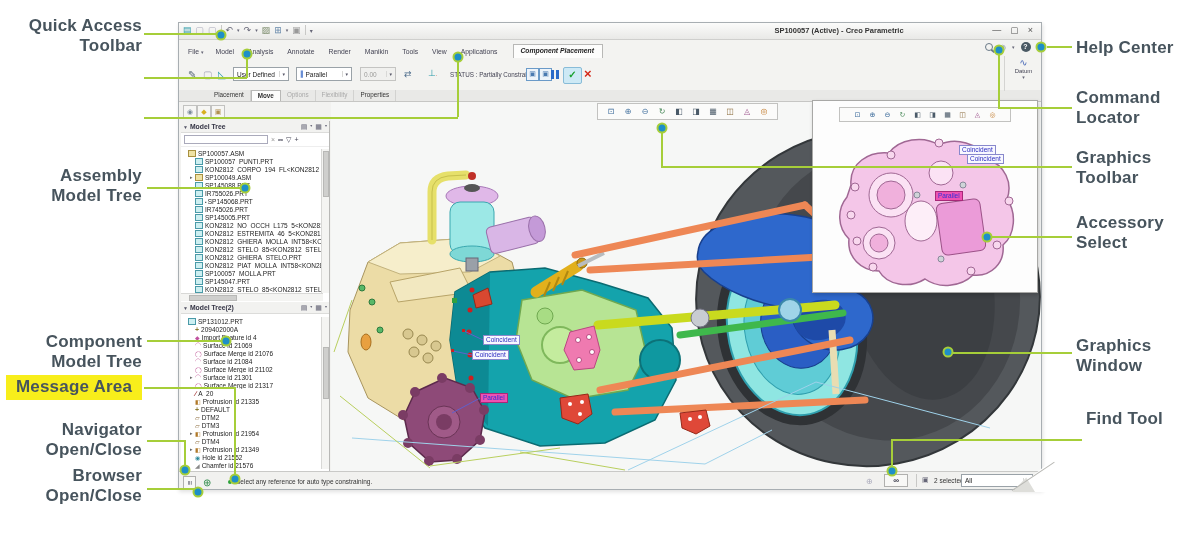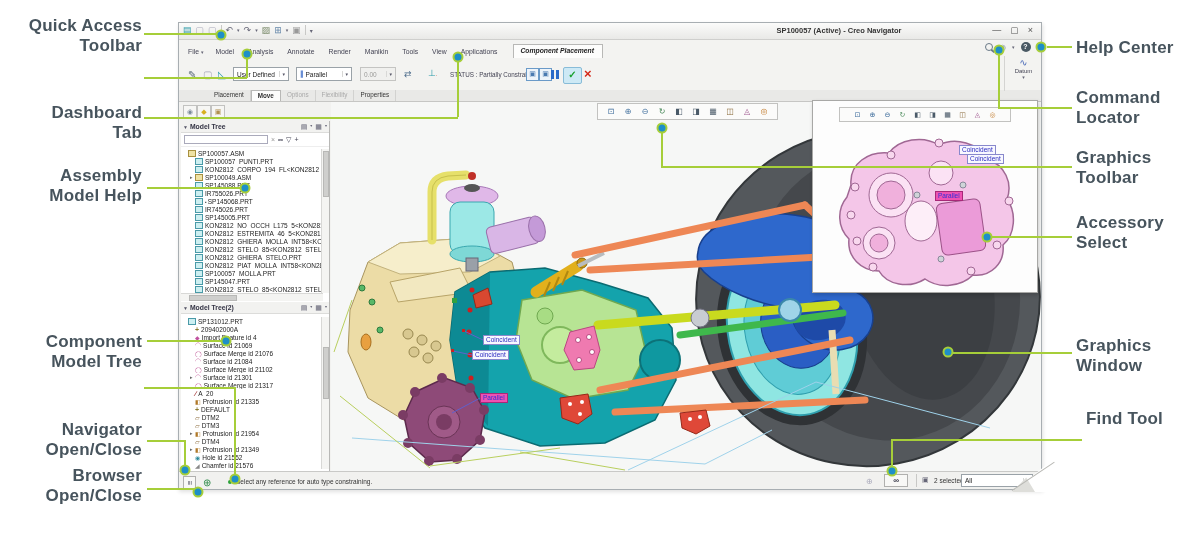--- a/index.html
+++ b/index.html
@@ -164,21 +164,21 @@
         <span style="font-size:5px">▾</span>
       <span>↷</span>
         <span style="font-size:5px">▾</span>
       <span style="color:#7a8a6a">▨</span>
       <span style="color:#68a">⊞</span>
         <span style="font-size:5px">▾</span>
       <span style="color:#999">▣</span>
       <span class="sep"></span>
       <span style="font-size:6px">▾</span>
     </div>
-    <div id="wintitle">SP100057 (Active) - Creo Navigator</div>
+    <div id="wintitle">SP100057 (Active) - Creo Parametric</div>
     <div class="winctl">
       <span>—</span>
       <span>▢</span>
       <span>×</span>
     </div>
   </div>
 
   <div id="ribbon"></div>
   <div id="rtabs">
 
@@ -846,26 +846,25 @@
 
   <div class="cl" style="left:953px;top:352px;width:119px;height:2px"></div>
   <div class="cdot" style="left:948px;top:352px"></div>
 
   <div class="cl" style="left:892px;top:439px;width:190px;height:2px"></div>
   <div class="cl" style="left:891px;top:439px;width:2px;height:31px"></div>
   <div class="cdot" style="left:892px;top:471px"></div>
 
   <div class="callout left-col" style="left:0;top:16px;width:142px">Quick Access
 Toolbar</div>
-  <div class="callout left-col" style="left:0;top:103px;width:142px">Dashboard
-Tab</div>
   <div class="callout left-col" style="left:0;top:166px;width:142px">Assembly
-Model Help</div>
+Model Tree</div>
   <div class="callout left-col" style="left:0;top:332px;width:142px">Component
 Model Tree</div>
+  <div class="callout hl" style="left:6px;top:375px;width:124px">Message Area</div>
   <div class="callout left-col" style="left:0;top:420px;width:142px">Navigator
 Open/Close</div>
   <div class="callout left-col" style="left:0;top:466px;width:142px">Browser
 Open/Close</div>
 
   <div class="callout right-col" style="left:1076px;top:38px;width:125px">Help Center</div>
   <div class="callout right-col" style="left:1076px;top:88px;width:125px">Command
 Locator</div>
   <div class="callout right-col" style="left:1076px;top:148px;width:125px">Graphics
 Toolbar</div>

